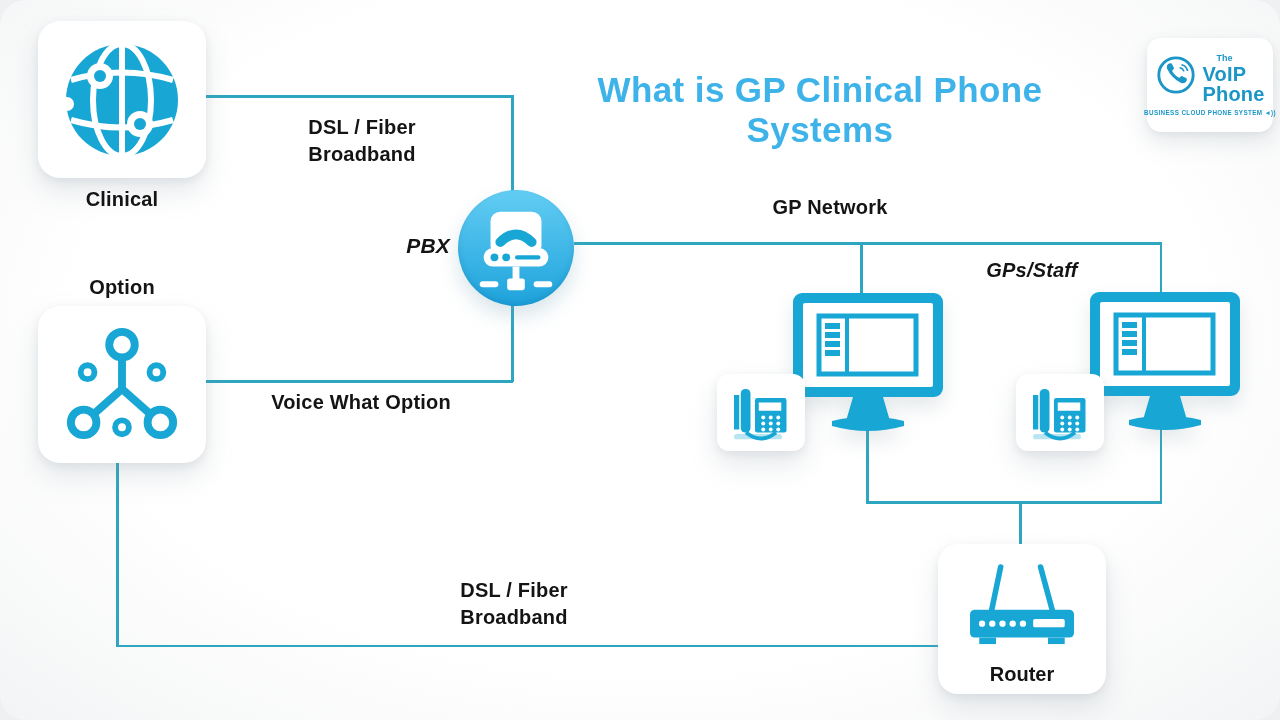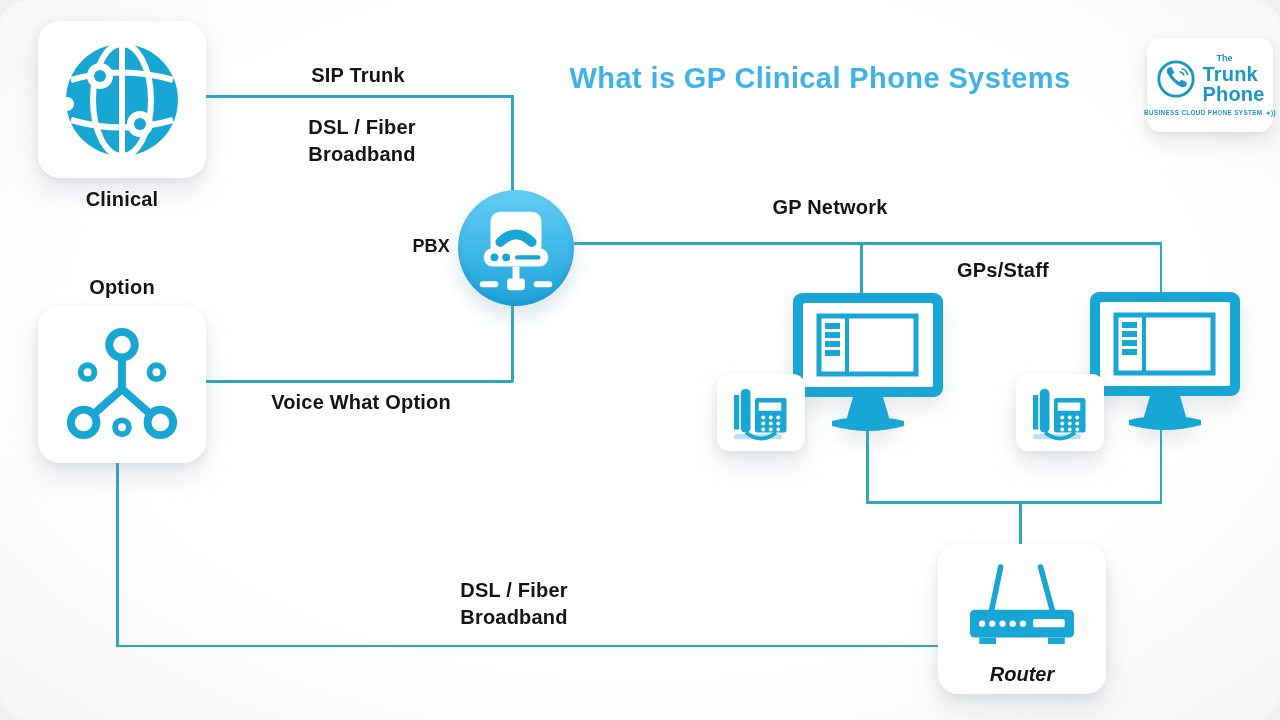--- a/index.html
+++ b/index.html
@@ -29,23 +29,23 @@
     position:absolute;
     color:var(--label,#141414);
     font-weight:700;
     font-size:20px;
     text-align:center;
     letter-spacing:.2px;
     line-height:26px;
   }
   .title{
     position:absolute;
-    left:540px;top:62px;width:560px;
+    left:540px;top:70px;width:560px;
     text-align:center;
-    font-size:29px;font-weight:700;
+    font-size:35px;font-weight:700;
     letter-spacing:.4px;
     color:var(--title,#3eb3e9);
   }
   .pbx-circle{
     position:absolute;
     left:458px;top:190px;width:116px;height:116px;
     border-radius:50%;
     background:linear-gradient(180deg, var(--pbx-top,#63cdf3) 0%, var(--pbx-bottom,#1ea3dc) 100%);
     box-shadow:0 10px 20px rgba(120,160,180,.28), inset 0 -3px 6px rgba(0,90,140,.18);
     display:flex;align-items:center;justify-content:center;
@@ -54,35 +54,35 @@
     position:absolute;
     filter:drop-shadow(0 10px 10px rgba(130,150,160,.22));
   }
   .logo-card{
     position:absolute;
     left:1147px;top:38px;width:126px;height:94px;
     background:#fff;border-radius:14px;
     box-shadow:0 10px 22px rgba(130,145,155,.20), 0 2px 6px rgba(130,145,155,.12);
     display:flex;flex-direction:column;align-items:center;justify-content:center;
   }
-  .logo-row{display:flex;align-items:center;gap:5px;}
+  .logo-row{display:flex;gap:5px;}
   .logo-text{display:flex;flex-direction:column;color:var(--logo,#1b96c6);line-height:1;}
   .logo-the{font-size:9px;font-weight:700;margin-left:14px;margin-bottom:1px;}
   .logo-big{font-size:20px;font-weight:700;letter-spacing:.2px;}
   .logo-tagline{
     margin-top:5px;
     font-size:6.3px;font-weight:700;letter-spacing:.38px;
     color:var(--logo,#1b96c6);
     white-space:nowrap;
     display:flex;align-items:center;gap:2px;
   }
   .router-label{
     position:absolute;bottom:8px;left:0;width:100%;
     text-align:center;color:var(--label,#141414);
-    font-weight:700;font-size:20px;font-style:italic;
+    font-weight:700;font-size:20px;
   }
   svg{display:block;}
 </style>
 </head>
 <body>
 
 <div class="canvas">
 
   <div class="line" style="left:206px;top:95px;width:306px;height:2.5px;"></div>
   <div class="line" style="left:511px;top:95px;width:2.5px;height:96px;"></div>
@@ -134,45 +134,44 @@
           <circle cx="23" cy="100" r="13" stroke-width="8"></circle>
           <circle cx="101" cy="100" r="13" stroke-width="8"></circle>
           <circle cx="27" cy="49" r="7" stroke-width="6"></circle>
           <circle cx="97" cy="49" r="7" stroke-width="6"></circle>
           <circle cx="62" cy="105" r="7" stroke-width="6"></circle>
         </g>
       </svg>
     </span>
   </div>
 
-  <div class="lbl" style="left:366px;top:233px;width:84px;text-align:right;font-size:18px;">PBX</div>
+  <div class="lbl" style="left:366px;top:233px;width:84px;text-align:right;font-size:21px;font-style:italic;">PBX</div>
   <div class="pbx-circle">
     <span>
       <svg width="98" height="98" viewBox="0 0 100 100">
         <rect x="24" y="13" width="52" height="45" rx="10" fill="#ffffff"></rect>
         <path d="M34,44 Q50,28 66,44" stroke="var(--accent,#18a7d5)" stroke-width="10" stroke-linecap="round" fill="none"></path>
         <rect x="17" y="50" width="66" height="19" rx="9.5" fill="#ffffff"></rect>
         <circle cx="28" cy="59.5" r="4" fill="var(--accent,#18a7d5)"></circle>
         <circle cx="40" cy="59.5" r="4" fill="var(--accent,#18a7d5)"></circle>
         <rect x="49" y="57.3" width="26" height="4.5" rx="2.2" fill="var(--accent,#18a7d5)"></rect>
         <rect x="46.5" y="69" width="7" height="14" fill="#ffffff"></rect>
         <rect x="41" y="81" width="18" height="12" rx="2.5" fill="#ffffff"></rect>
         <rect x="13" y="84" width="19" height="6" rx="3" fill="#ffffff"></rect>
         <rect x="68" y="84" width="19" height="6" rx="3" fill="#ffffff"></rect>
       </svg>
     </span>
   </div>
 
-  <div class="lbl" style="left:268px;top:62px;width:180px;">SIP Trunk</div>
   <div class="lbl" style="left:262px;top:114px;width:200px;line-height:27px;">
     <div>DSL / Fiber</div>
     <div>Broadband</div>
   </div>
   <div class="lbl" style="left:740px;top:194px;width:180px;">GP Network</div>
-  <div class="lbl" style="left:913px;top:257px;width:180px;">GPs/Staff</div>
+  <div class="lbl" style="left:942px;top:257px;width:180px;font-style:italic;">GPs/Staff</div>
   <div class="lbl" style="left:241px;top:389px;width:240px;">Voice What Option</div>
   <div class="lbl" style="left:414px;top:577px;width:200px;line-height:27px;">
     <div>DSL / Fiber</div>
     <div>Broadband</div>
   </div>
 
   <span class="monitor" style="left:790px;top:291px;">
     <svg width="156" height="150" viewBox="0 0 156 150">
       <rect x="3" y="2" width="150" height="104" rx="9" fill="var(--accent,#18a7d5)"></rect>
       <rect x="13" y="12" width="130" height="84" rx="2" fill="#ffffff"></rect>
@@ -282,21 +281,21 @@
           <circle cx="22" cy="22" r="18" fill="none" stroke="var(--logo,#1b96c6)" stroke-width="3"></circle>
           <path d="M13,16 c-2,-4 1.5,-7.5 4.5,-6 l2.3,4.3 c0.3,0.6 0.1,1.3 -0.4,1.8 l-1.6,1.5 c1.8,3.2 4.4,5.8 7.6,7.6 l1.5,-1.6 c0.5,-0.5 1.2,-0.7 1.8,-0.4 l4.3,2.3 c1.5,3 -2,6.5 -6,4.5 c-6.2,-2.9 -11.1,-7.8 -14,-14 z" fill="var(--logo,#1b96c6)"></path>
           <g stroke="var(--logo,#1b96c6)" stroke-width="1.8" fill="none" stroke-linecap="round">
             <path d="M26.5,14.5 q2.5,0.5 3.5,3"></path>
             <path d="M28.5,11.5 q4,1 5.5,5.5"></path>
           </g>
         </svg>
       </span>
       <span class="logo-text">
         <span class="logo-the">The</span>
-        <span class="logo-big">Trunk</span>
+        <span class="logo-big">VoIP</span>
         <span class="logo-big">Phone</span>
       </span>
     </div>
     <div class="logo-tagline">
       <span>BUSINESS CLOUD PHONE SYSTEM</span>
       <span>◄))</span>
     </div>
   </div>
 
 </div>

